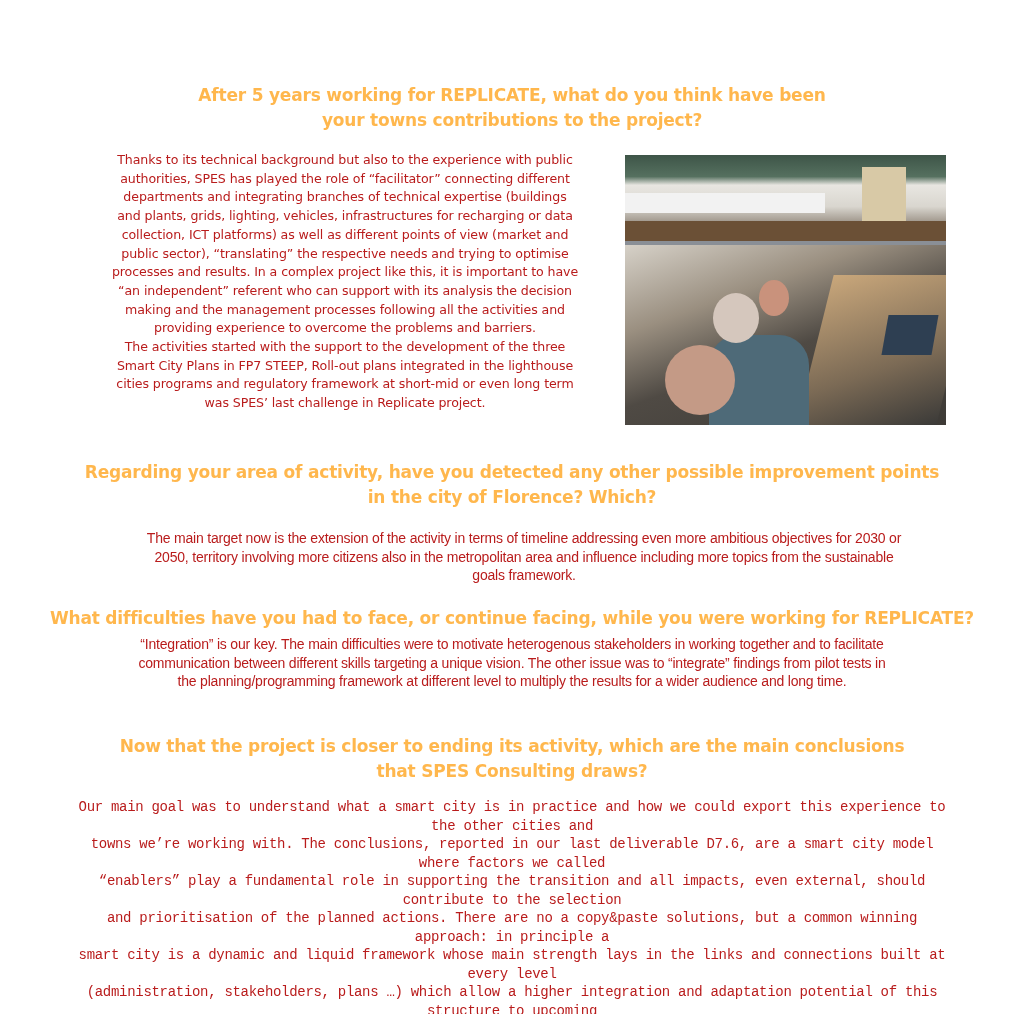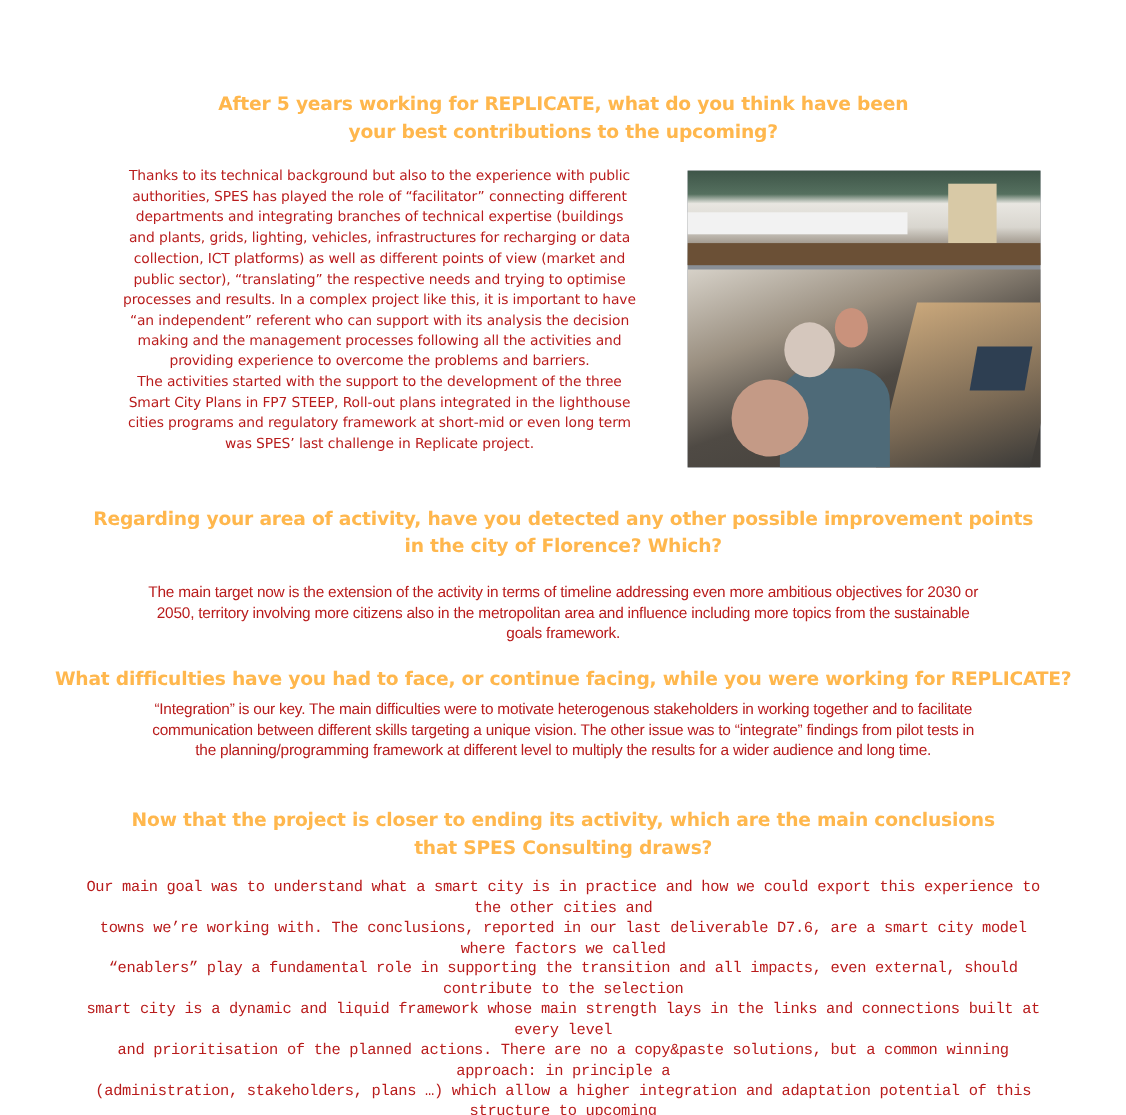--- a/index.html
+++ b/index.html
@@ -1,41 +1,41 @@
 <!DOCTYPE html>
 <html><head>
   <meta charset="utf-8">
   <style>
     html, body { margin:0; padding:0; background:#ffffff; }
     body { width:1024px; height:1014px; position:relative; overflow:hidden; font-family:"Liberation Sans", sans-serif; color:#222; }
     .h { position:absolute; left:0; width:1024px; text-align:center; color:#ffb74d; font-weight:bold; font-family:"DejaVu Sans", sans-serif; font-size:17px; line-height:25px; letter-spacing:-0.2px; }
     .p { position:absolute; text-align:center; color:#b91c1c; font-family:"DejaVu Sans", sans-serif; font-size:12.4px; line-height:18px; }
     .p1 { left:86px; width:518px; top:151px; font-size:12.6px; line-height:18.7px; letter-spacing:-0.1px; }
-    .p2 { left:70px; width:884px; top:529px; font-family:"Liberation Sans", sans-serif; font-size:14px; line-height:18.5px; letter-spacing:-0.2px; }
+    .p2 { left:82px; width:884px; top:529px; font-family:"Liberation Sans", sans-serif; font-size:14px; line-height:18.5px; letter-spacing:-0.2px; }
     .p3 { left:70px; width:884px; top:635px; font-family:"Liberation Sans", sans-serif; font-size:14px; line-height:18.5px; letter-spacing:-0.2px; }
     .p4 { left:70px; width:884px; top:798px; font-family:Liberation Mono, monospace; font-size:14px; line-height:18.5px; letter-spacing:-0.3px; }
     .photo { position:absolute; left:625px; top:155px; width:321px; height:270px; overflow:hidden; background:#8a8f96; }
     .ph-top { position:absolute; left:0; top:0; width:100%; height:86px; background:linear-gradient(180deg,#3e5548 0%,#55705f 25%,#e8e6e1 35%,#d9d6cf 60%,#5a4a3a 100%); }
     .ph-door { position:absolute; right:40px; top:12px; width:44px; height:54px; background:#d8c9a6; }
     .ph-banner { position:absolute; left:0; top:38px; width:200px; height:20px; background:#f2f2f2; }
     .ph-desk { position:absolute; left:0; top:66px; width:100%; height:20px; background:#6b5036; }
     .ph-bottom { position:absolute; left:0; top:90px; width:100%; height:180px; background:linear-gradient(160deg,#d6d1c8 0%,#9a8f80 30%,#4f4a44 55%,#3d3a36 100%); }
     .ph-face1 { position:absolute; left:40px; top:190px; width:70px; height:70px; border-radius:50%; background:#c49a86; }
     .ph-face2 { position:absolute; left:88px; top:138px; width:46px; height:50px; border-radius:50%; background:#d5c7bd; }
     .ph-suit { position:absolute; left:84px; top:180px; width:100px; height:90px; border-radius:30px 30px 0 0; background:#4e6a78; }
     .ph-face3 { position:absolute; left:134px; top:125px; width:30px; height:36px; border-radius:50%; background:#c9927c; }
     .ph-bench { position:absolute; left:190px; top:120px; width:140px; height:150px; background:linear-gradient(160deg,#c9a77b 0%,#7b6a55 60%,#3b3a38 100%); transform:skewX(-14deg); }
     .ph-laptop { position:absolute; left:260px; top:160px; width:50px; height:40px; background:#2e3f52; transform:skewX(-10deg); }
   </style>
 </head>
 <body>
 
 <div class="h" style="top:83px;">
   <div>After 5 years working for REPLICATE, what do you think have been</div>
-  <div>your best contributions to the upcoming?</div>
+  <div>your towns contributions to the project?</div>
 </div>
 <div class="p p1">
   <div>Thanks to its technical background but also to the experience with public</div>
   <div>authorities, SPES has played the role of “facilitator” connecting different</div>
   <div>departments and integrating branches of technical expertise (buildings</div>
   <div>and plants, grids, lighting, vehicles, infrastructures for recharging or data</div>
   <div>collection, ICT platforms) as well as different points of view (market and</div>
   <div>public sector), “translating” the respective needs and trying to optimise</div>
   <div>processes and results. In a complex project like this, it is important to have</div>
   <div>“an independent” referent who can support with its analysis the decision</div>
@@ -80,17 +80,17 @@
 </div>
 
 <div class="h" style="top:734px;">
   <div>Now that the project is closer to ending its activity, which are the main conclusions</div>
   <div>that SPES Consulting draws?</div>
 </div>
 <div class="p p4">
   <div>Our main goal was to understand what a smart city is in practice and how we could export this experience to the other cities and</div>
   <div>towns we’re working with. The conclusions, reported in our last deliverable D7.6, are a smart city model where factors we called</div>
   <div>“enablers” play a fundamental role in supporting the transition and all impacts, even external, should contribute to the selection</div>
+  <div>and prioritisation of the planned actions. There are no a copy&amp;paste solutions, but a common winning approach: in principle a</div>
   <div>smart city is a dynamic and liquid framework whose main strength lays in the links and connections built at every level</div>
-  <div>and prioritisation of the planned actions. There are no a copy&amp;paste solutions, but a common winning approach: in principle a</div>
   <div>(administration, stakeholders, plans …) which allow a higher integration and adaptation potential of this structure to upcoming</div>
   <div>needs of its citizens.</div>
 </div>
 
 </body></html>

